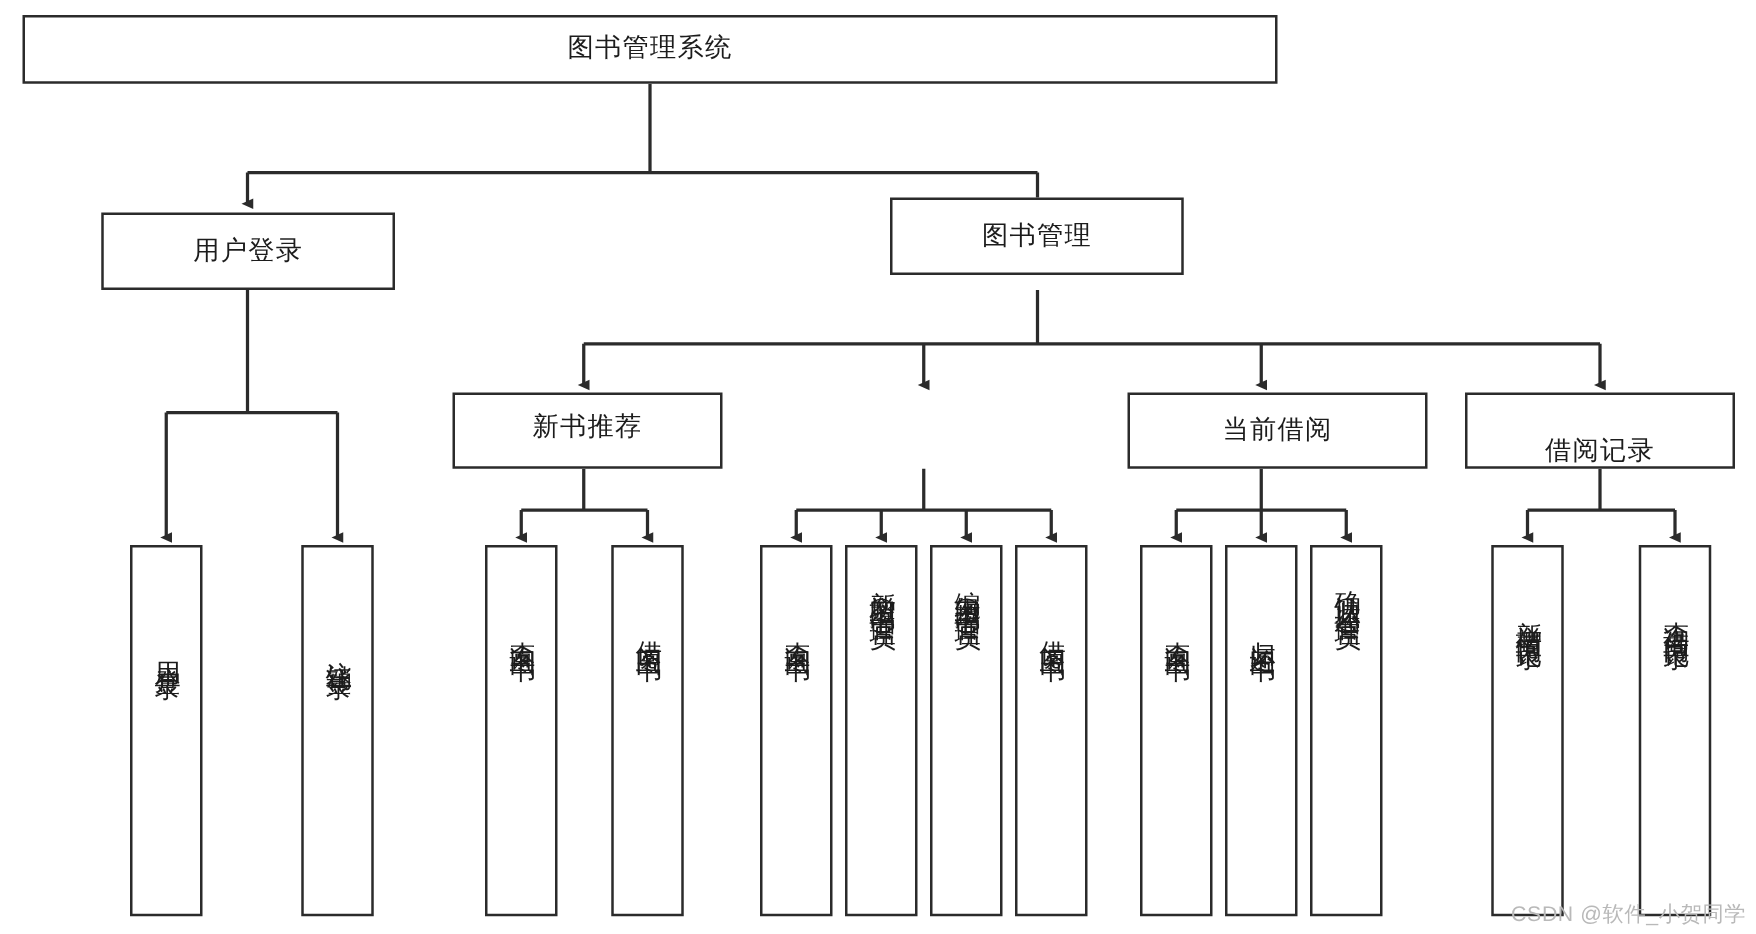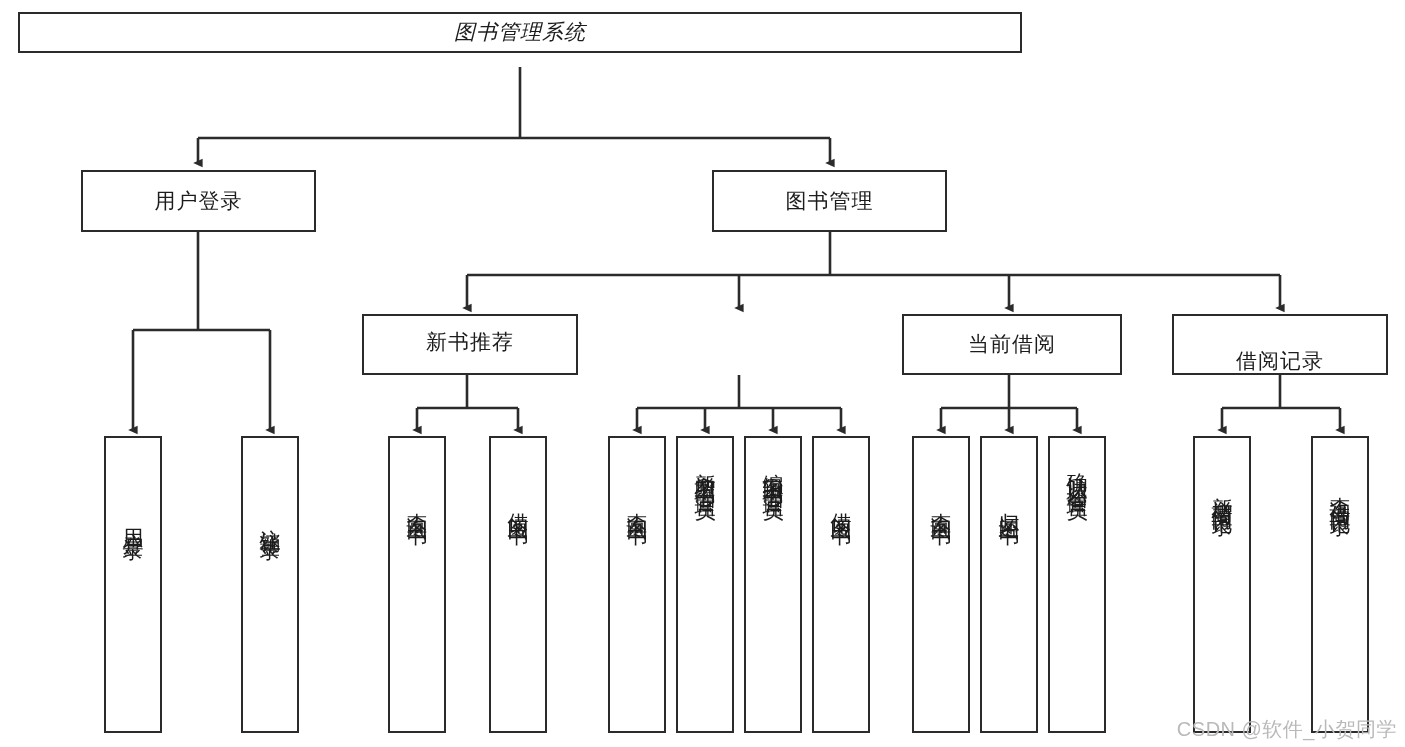--- a/index.html
+++ b/index.html
@@ -64,21 +64,21 @@
   .node.vertical.topalign .node-label {
     margin-top: 4px;
   }
   .node.vertical.near .node-label {
     margin-top: 28px;
   }
   #watermark {
     position: absolute;
     right: 8px;
     bottom: 4px;
-    font-size: 20px;
+    font-size: 17px;
     color: #b9b9b9;
     letter-spacing: 0.5px;
     z-index: 3;
     white-space: nowrap;
   }
 </style>
 </head>
 <body>
 
 <div id="canvas">
@@ -129,38 +129,38 @@
       <path d="M1009,408 L1009,430" marker-end="url(#arrow)"></path>
       <path d="M1077,408 L1077,430" marker-end="url(#arrow)"></path>
 
       <path d="M1280,375 L1280,408"></path>
       <path d="M1222,408 L1340,408"></path>
       <path d="M1222,408 L1222,430" marker-end="url(#arrow)"></path>
       <path d="M1340,408 L1340,430" marker-end="url(#arrow)"></path>
     </g>
   </svg>
 
-  <div class="node" style="left:18px; top:12px; width:1004px; height:41px;font-style:italic;">
+  <div class="node" style="left:18px; top:12px; width:1004px; height:55px;">
     <span class="node-label">图书管理系统</span>
   </div>
 
   <div class="node" style="left:81px; top:170px; width:235px; height:62px;">
     <span class="node-label">用户登录</span>
   </div>
 
-  <div class="node" style="left:712px; top:170px; width:235px; height:62px;">
+  <div class="node" style="left:712px; top:158px; width:235px; height:62px;">
     <span class="node-label">图书管理</span>
   </div>
 
   <div class="node" style="left:362px; top:314px; width:216px; height:61px;font-family:Liberation Mono, monospace;">
     <span class="node-label">新书推荐</span>
   </div>
 
 
-  <div class="node" style="left:902px; top:314px; width:220px; height:61px;">
+  <div class="node" style="left:902px; top:314px; width:240px; height:61px;">
     <span class="node-label">当前借阅</span>
   </div>
 
   <div class="node" style="left:1172px; top:314px; width:216px; height:61px;align-items:flex-end;">
     <span class="node-label">借阅记录</span>
   </div>
 
   <div class="node vertical mid" style="left:104px; top:436px; width:58px; height:297px;">
     <span class="node-label">用户登录</span>
   </div>

